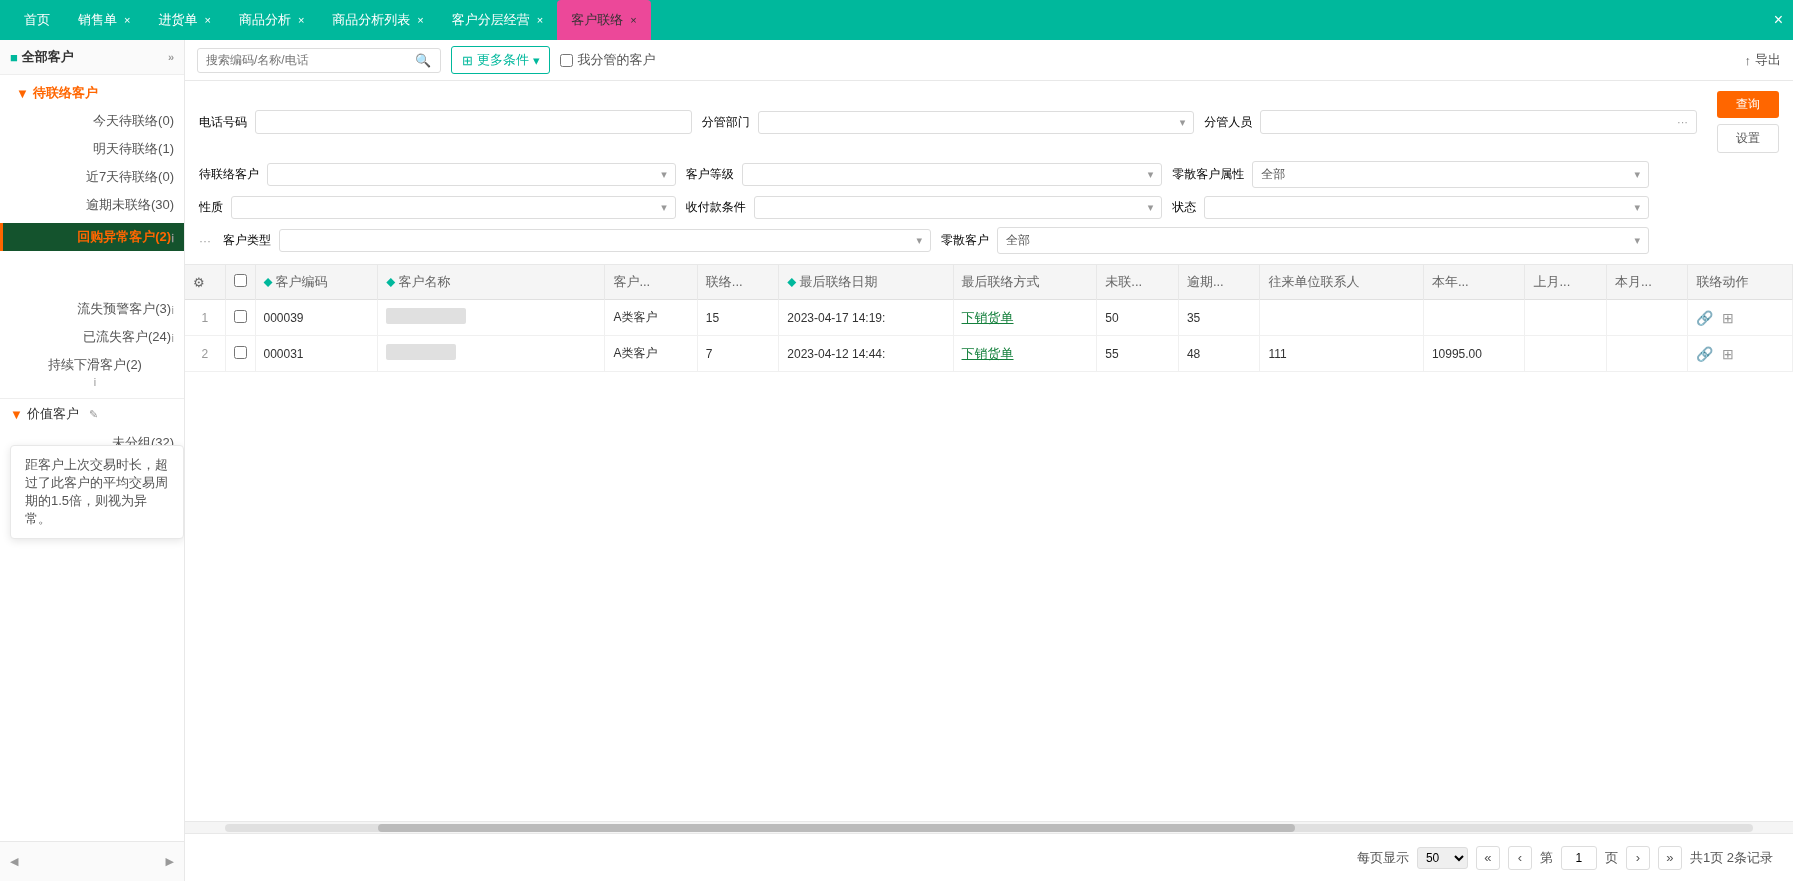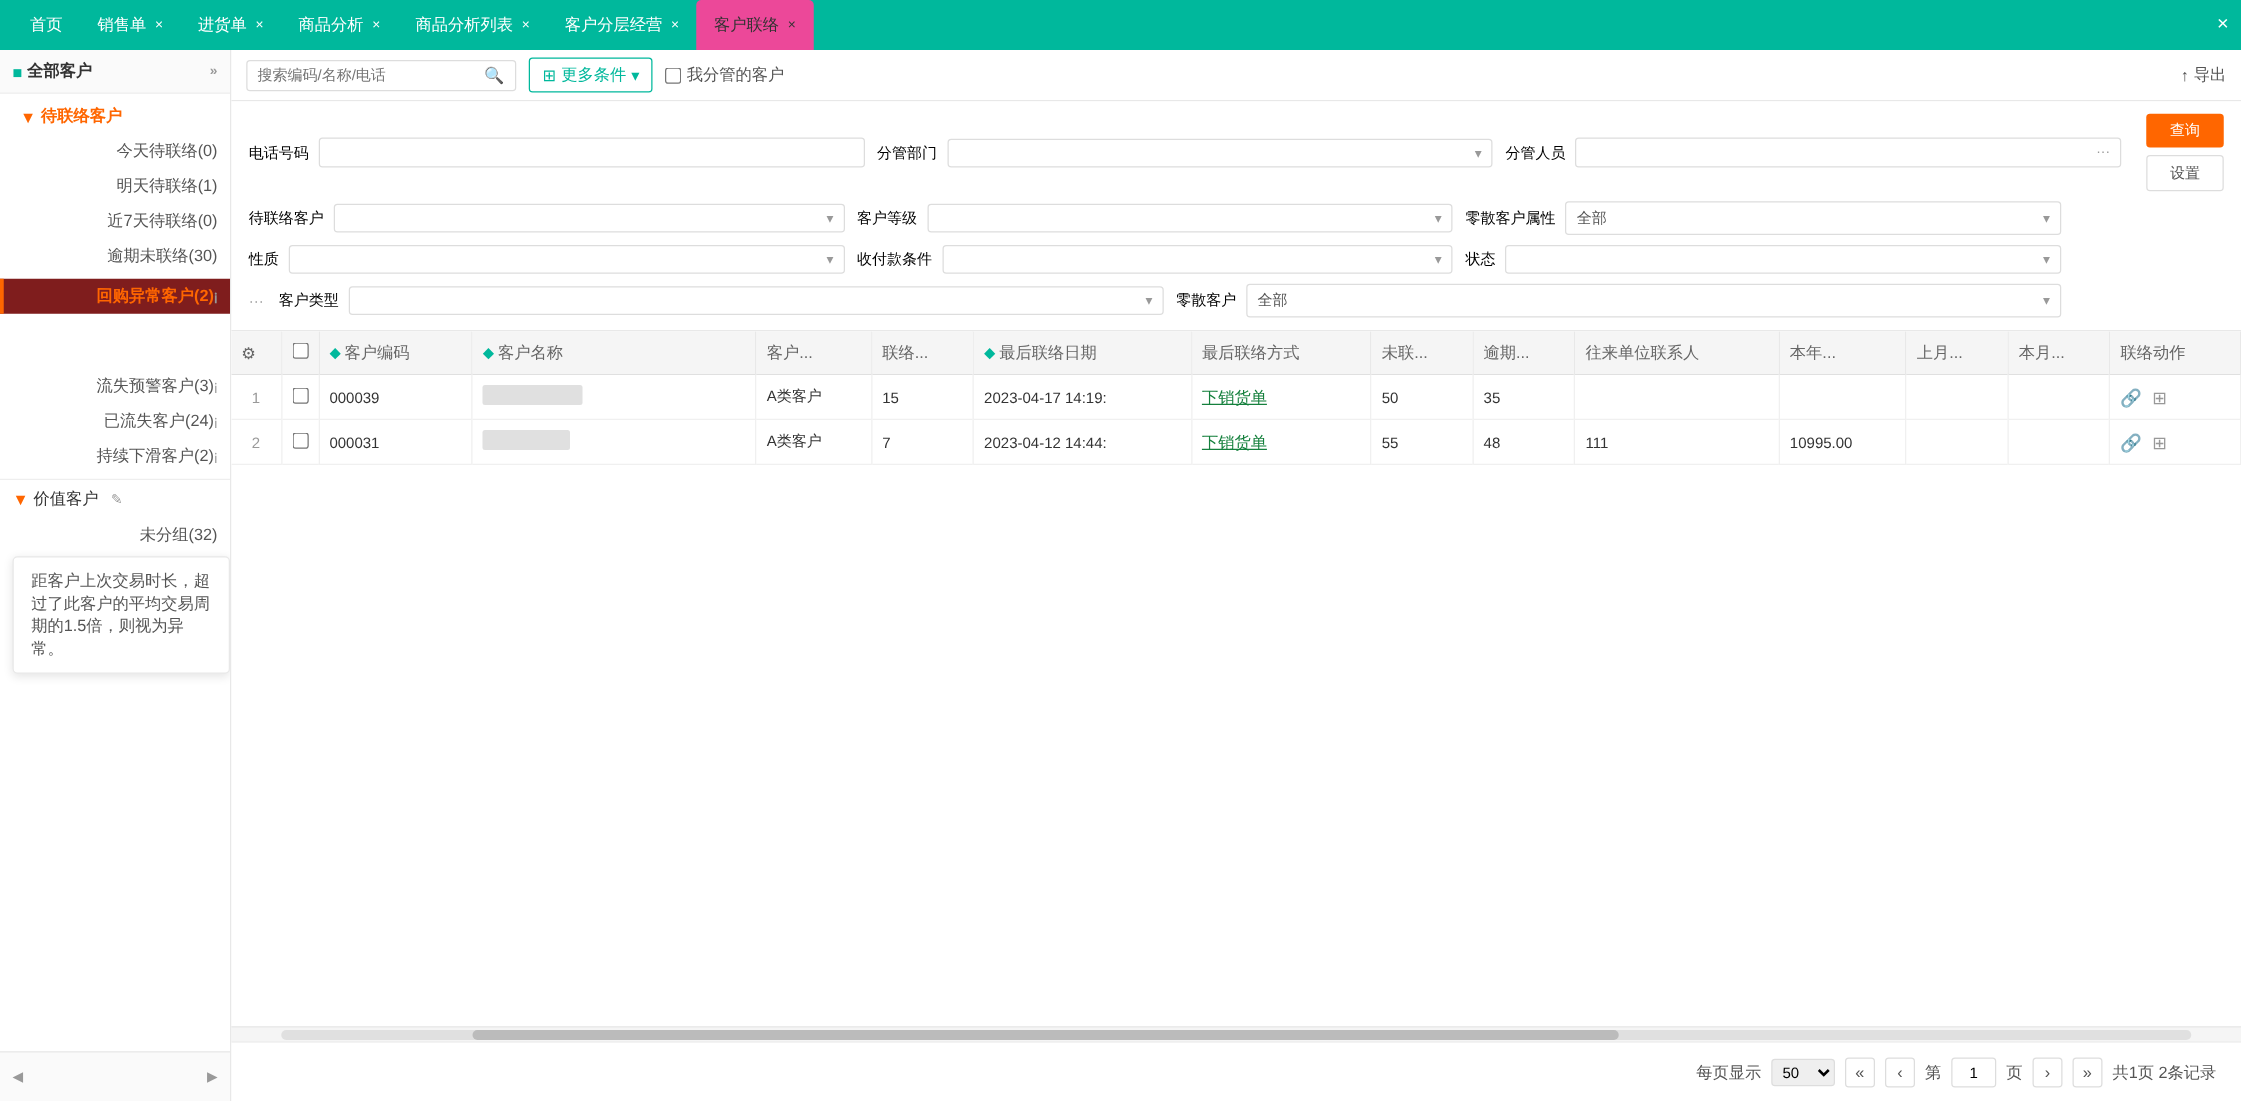--- a/index.html
+++ b/index.html
@@ -44,39 +44,39 @@
     .sidebar-section-header .collapse-btn { margin-left: auto; color: #999; font-size: 11px; }
     .sidebar-group { padding: 4px 0; }
     .sidebar-group-header {
       padding: 5px 10px 5px 16px; color: #ff6600; font-size: 12px; font-weight: bold;
       display: flex; align-items: center; gap: 4px; cursor: pointer;
     }
     .sidebar-item {
       padding: 5px 10px 5px 26px; color: #555; font-size: 12px; cursor: pointer;
       display: flex; align-items: center; justify-content: flex-end;
     }
-    .sidebar-item.active { background: #7f1d1d; color: #ff6600; font-weight: bold; border-left: 3px solid #ff6600; }
+    .sidebar-item.active { background: #14532d; color: #ff6600; font-weight: bold; border-left: 3px solid #ff6600; }
     .sidebar-section2-header {
       padding: 6px 10px 6px 10px; color: #333; font-size: 12px;
       display: flex; align-items: center; gap: 4px; cursor: pointer;
       border-top: 1px solid #eee; margin-top: 4px;
     }
     .sidebar-bottom { height: 40px; border-top: 1px solid #e8e8e8; display: flex; align-items: center; padding: 0 10px; background: #fafafa; }
 
     
     .content-area { flex: 1; display: flex; flex-direction: column; overflow: hidden; background: #f5f5f5; }
 
     
     .filter-bar {
       background: white; padding: 6px 12px; border-bottom: 1px solid #e8e8e8;
       display: flex; align-items: center; gap: 10px;
     }
     .filter-search-input {
       display: flex; align-items: center; border: 1px solid #ddd; border-radius: 3px;
-      padding: 4px 8px; width: 216px; gap: 6px;
+      padding: 4px 8px; width: 244px; gap: 6px;
     }
     .filter-search-input input { border: none; outline: none; flex: 1; font-size: 12px; }
     .filter-search-input .icon { color: #999; font-size: 13px; }
     .filter-more-btn {
       display: flex; align-items: center; gap: 4px; padding: 4px 10px;
       border: 1px solid #00b89c; border-radius: 3px; color: #00b89c; cursor: pointer; font-size: 12px;
       background: white;
     }
     .filter-checkbox-label { display: flex; align-items: center; gap: 4px; font-size: 12px; color: #555; cursor: pointer; }
     .filter-bar-right { margin-left: auto; display: flex; align-items: center; gap: 8px; }
@@ -245,21 +245,21 @@
         <span class="info-icon">ℹ</span>
       </div>
       <div class="sidebar-item" style="padding-left:16px;margin-top:44px;">
         <span>流失预警客户(3)</span>
         <span class="info-icon">ℹ</span>
       </div>
       <div class="sidebar-item" style="padding-left:16px;">
         <span>已流失客户(24)</span>
         <span class="info-icon">ℹ</span>
       </div>
-      <div class="sidebar-item" style="padding-left:16px;">
+      <div class="sidebar-item" style="padding-left:16px;flex-direction:column;">
         <span>持续下滑客户(2)</span>
         <span class="info-icon">ℹ</span>
       </div>
 
       <div class="sidebar-section2-header">
         <span style="color:#ff6600;">▼</span>
         <span>价值客户</span>
         <span style="margin-left:6px; color:#999; font-size:11px; cursor:pointer;">✎</span>
       </div>
       <div class="sidebar-item">

